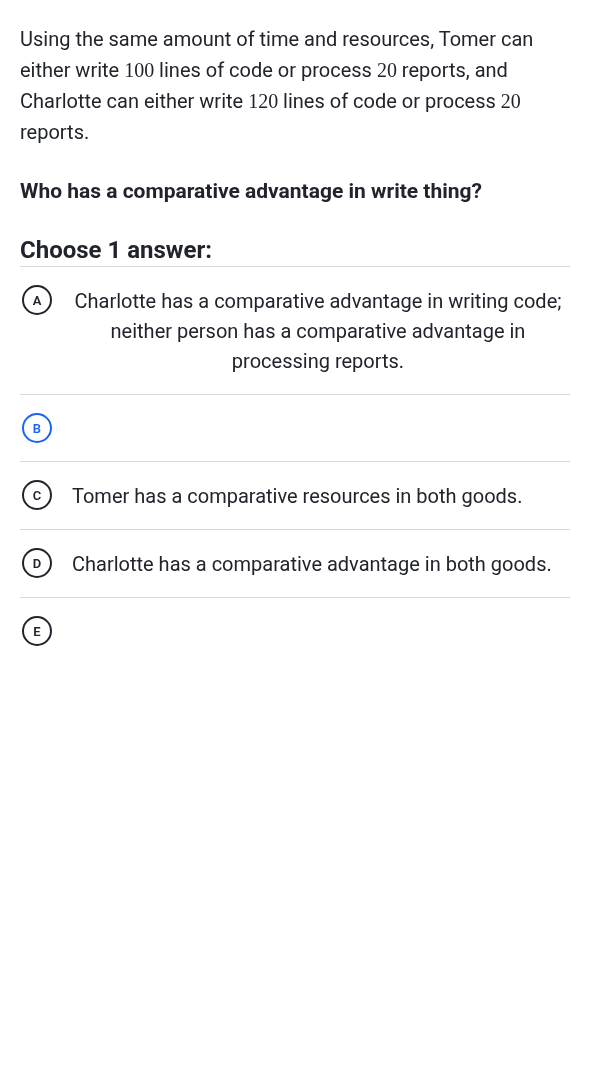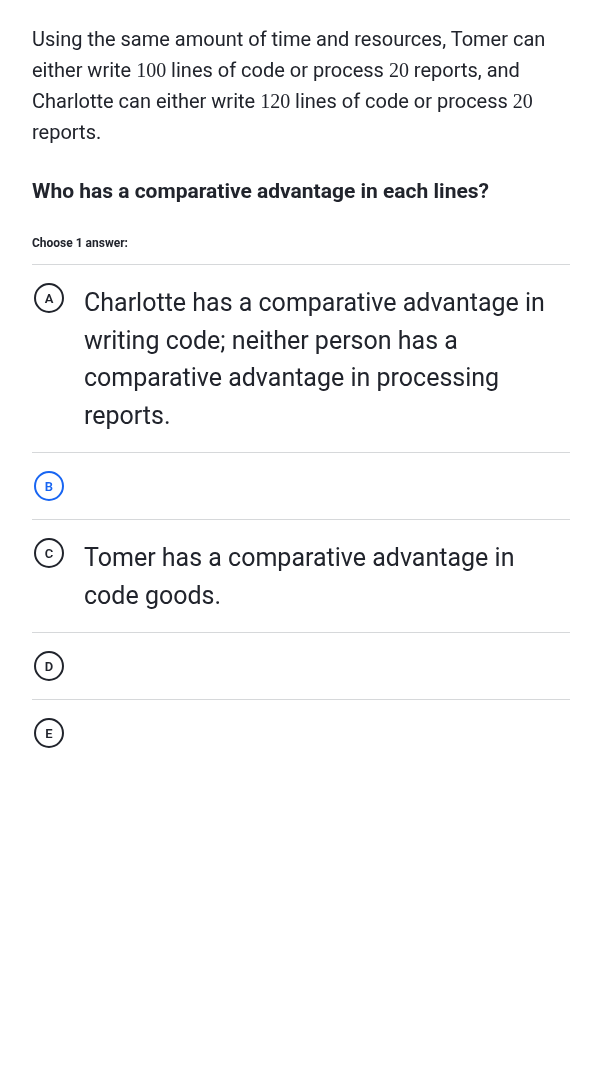--- a/index.html
+++ b/index.html
@@ -3,44 +3,44 @@
   <meta charset="utf-8">
   <style>
     * { box-sizing: border-box; margin: 0; padding: 0; }
     body {
       font-family: -apple-system, BlinkMacSystemFont, "Segoe UI", Roboto, "Helvetica Neue", Arial, sans-serif;
       background: #ffffff;
       width: 598px;
       color: #21242c;
     }
     .container {
-      padding: 24px 28px 28px 32px;
+      padding: 24px 28px 28px 20px;
     }
     .stem {
       font-size: 20px;
       line-height: 1.55;
       color: #21242c;
       font-weight: 400;
       margin-bottom: 28px;
     }
     .stem .num {
       font-family: "Times New Roman", Georgia, serif;
     }
     .question {
       font-size: 21px;
       line-height: 1.45;
       font-weight: 700;
       color: #21242c;
       margin-bottom: 30px;
     }
     .instruction {
-      font-size: 12px;
+      font-size: 24px;
       font-weight: 700;
       color: #21242c;
-      margin-bottom: 14px;
+      margin-bottom: 2px;
     }
     .choices {
       border-top: 1px solid #d6d8da;
     }
     .choice {
       display: flex;
       align-items: flex-start;
       padding: 18px 6px 18px 2px;
       border-bottom: 1px solid #d6d8da;
       cursor: pointer;
@@ -62,51 +62,53 @@
       color: #21242c;
       margin-right: 20px;
       margin-top: 0px;
       background: #fff;
     }
     .radio.selected {
       border-color: #1865f2;
       color: #1865f2;
     }
     .choice-text {
-      font-size: 25px;
+      font-size: 20px;
       line-height: 1.5;
       color: #21242c;
       font-weight: 400;
       padding-top: 1px;
+      text-align: center;
     }
   </style>
 </head>
 <body>
 
 <div class="container">
   <p class="stem">
     <span>Using the same amount of time and resources, Tomer can either write </span><span class="num">100</span><span> lines of code or process </span><span class="num">20</span><span> reports, and Charlotte can either write </span><span class="num">120</span><span> lines of code or process </span><span class="num">20</span><span> reports.</span>
   </p>
 
-  <p class="question">Who has a comparative advantage in each lines?</p>
+  <p class="question">Who has a comparative advantage in write thing?</p>
 
   <p class="instruction">Choose 1 answer:</p>
 
   <div class="choices">
     <div class="choice">
       <div class="radio">A</div>
       <div class="choice-text">Charlotte has a comparative advantage in writing code; neither person has a comparative advantage in processing reports.</div>
     </div>
     <div class="choice">
       <div class="radio selected">B</div>
     </div>
     <div class="choice">
       <div class="radio">C</div>
-      <div class="choice-text">Tomer has a comparative advantage in code goods.</div>
+      <div class="choice-text">Tomer has a comparative resources in both goods.</div>
     </div>
     <div class="choice">
       <div class="radio">D</div>
+      <div class="choice-text">Charlotte has a comparative advantage in both goods.</div>
     </div>
     <div class="choice">
       <div class="radio">E</div>
     </div>
   </div>
 </div>
 
 </body></html>

